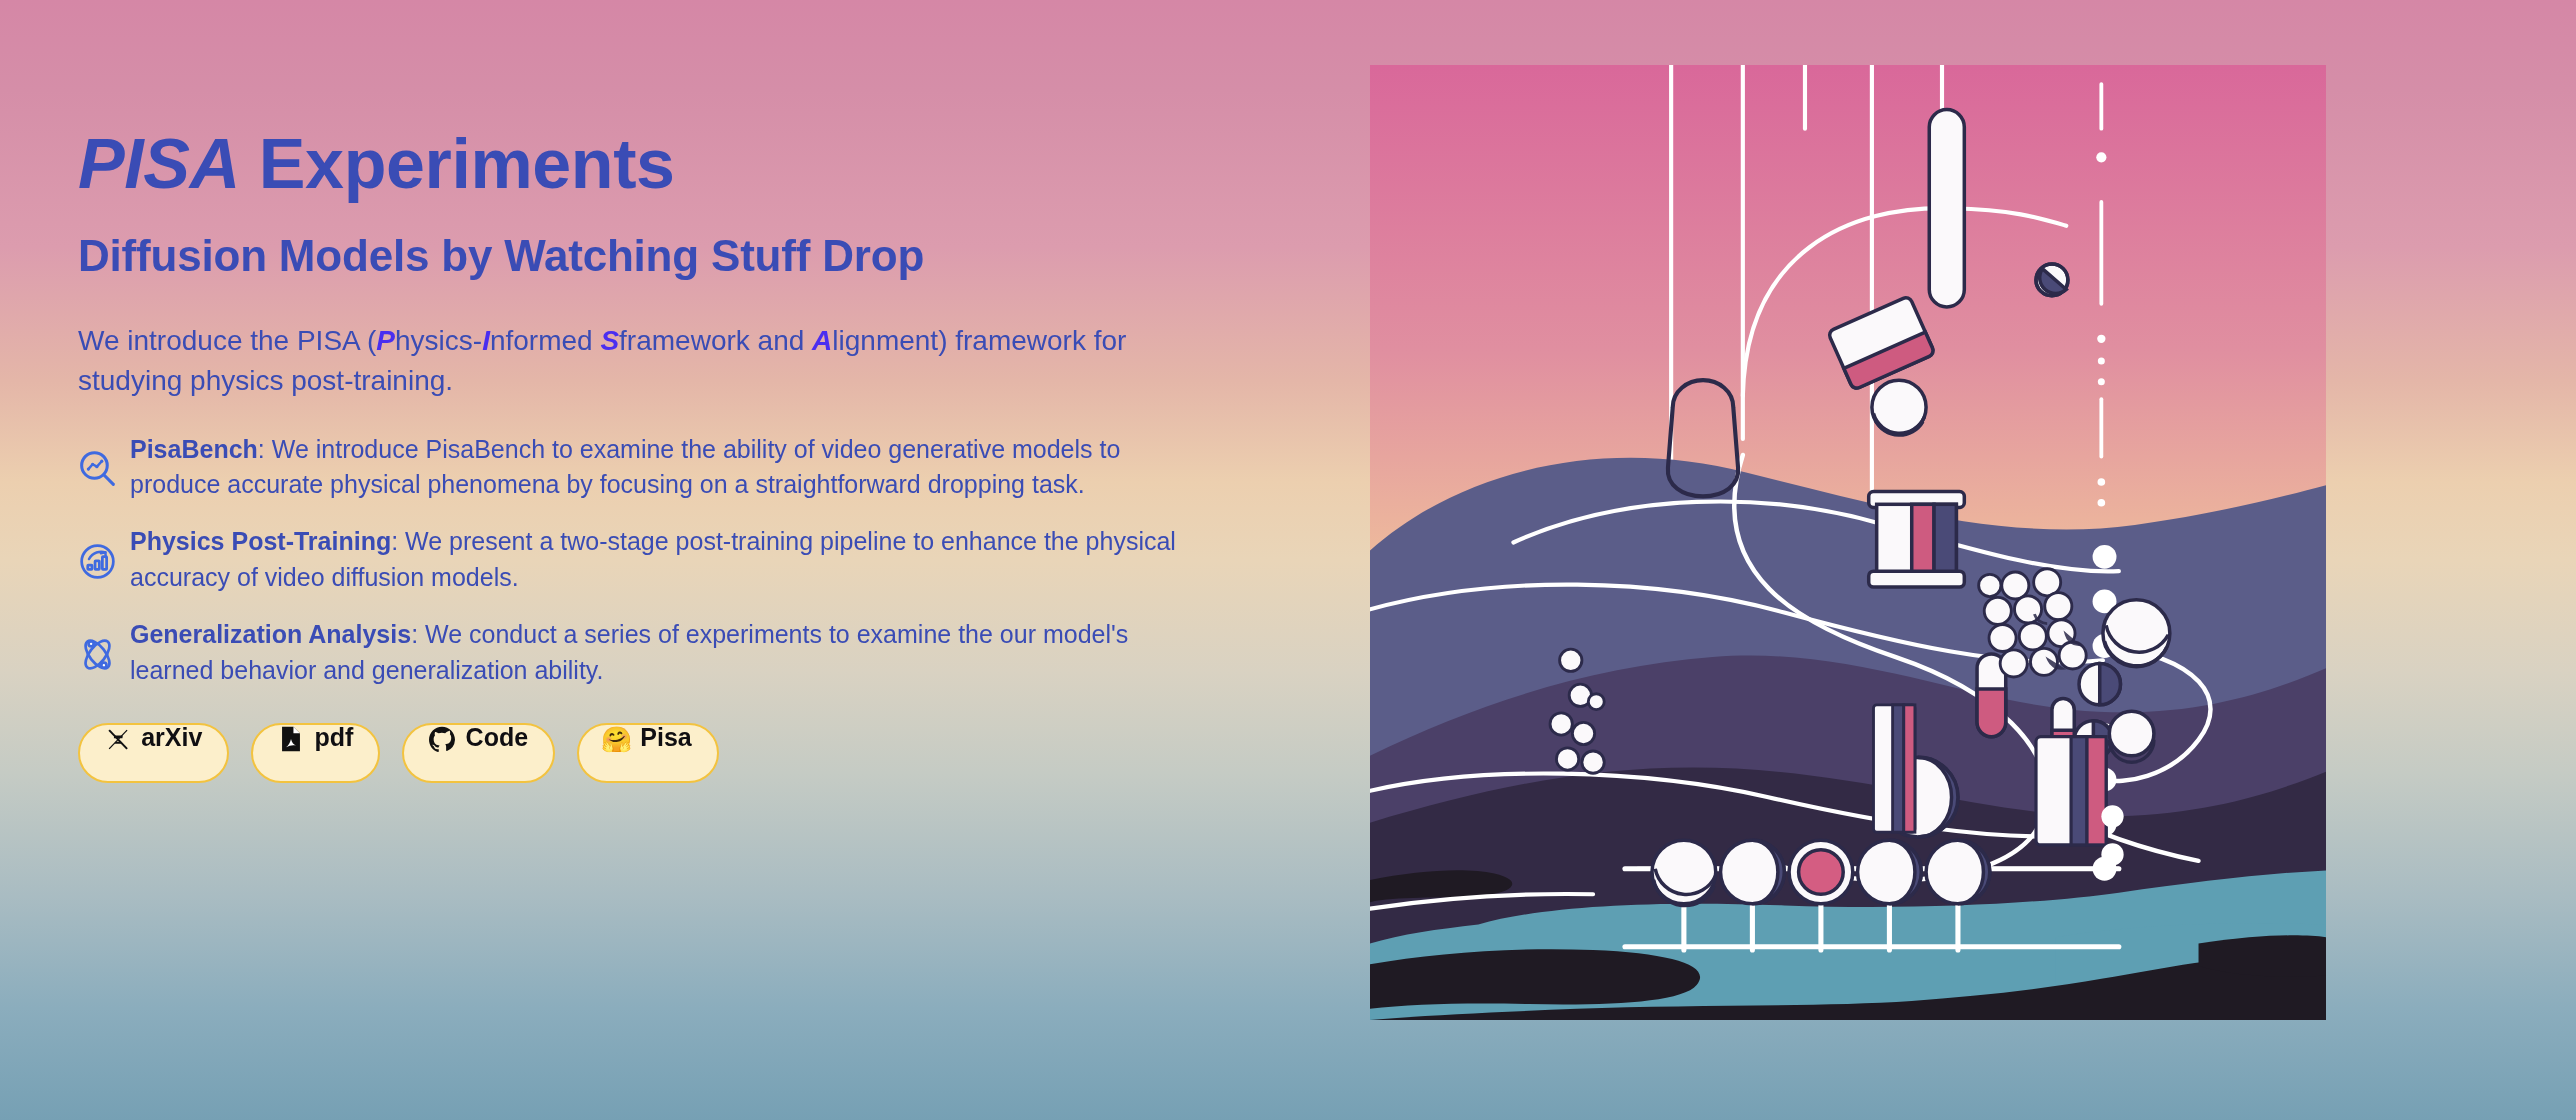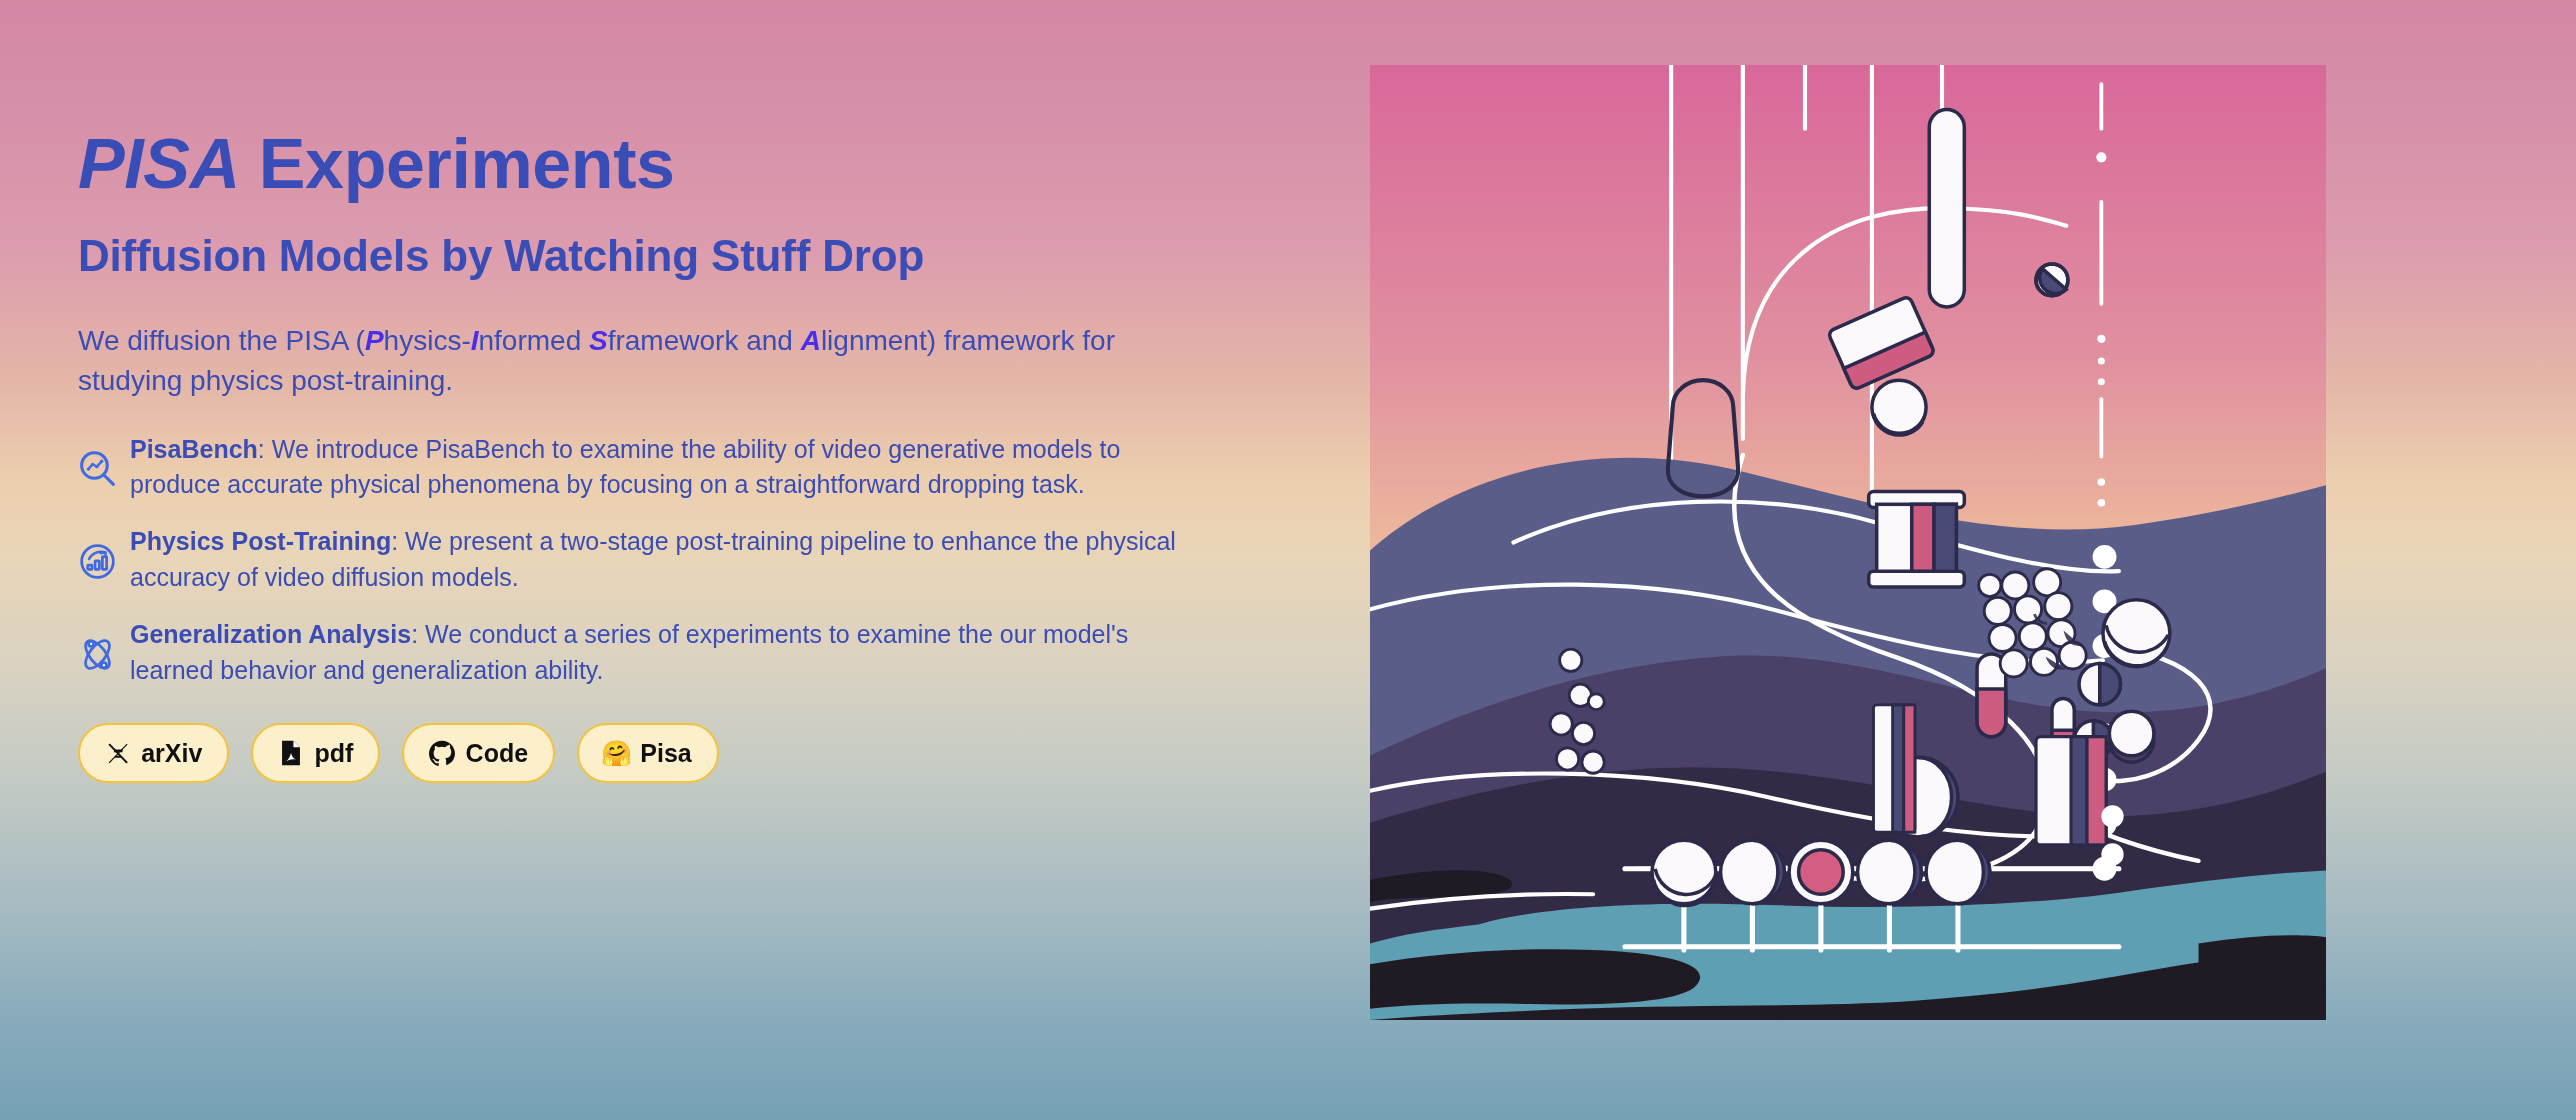--- a/index.html
+++ b/index.html
@@ -110,21 +110,21 @@
 
   
   .btn-row {
     margin-top: 35px;
     display: flex;
     gap: 22px;
   }
 
   .btn {
     display: inline-flex;
-    align-items: center;
+    align-items: flex-start;
     gap: 10.2px;
     height: 60px;
     padding: 0 25px;
     border-radius: 32px;
     background: #fcefcb;
     border: 2.9px solid #f3c33f;
     font-size: 25px;
     font-weight: 700;
     color: #100f12;
     cursor: pointer;
@@ -158,21 +158,21 @@
 <div class="hero">
 
   <div class="left-col">
 
     <h1 class="title"><span class="pisa-word">PISA</span><span> Experiments</span></h1>
 
     <h2 class="subtitle">
       <span class="line2">Diffusion Models by Watching Stuff Drop</span>
     </h2>
 
-    <p class="intro"><span>We diffusion the PISA (</span><b class="acr">P</b><span>hysics-</span><b class="acr">I</b><span>nformed </span><b class="acr">S</b><span>framework and </span><b class="acr">A</b><span>lignment) framework for studying physics post-training.</span></p>
+    <p class="intro"><span>We introduce the PISA (</span><b class="acr">P</b><span>hysics-</span><b class="acr">I</b><span>nformed </span><b class="acr">S</b><span>framework and </span><b class="acr">A</b><span>lignment) framework for studying physics post-training.</span></p>
 
     <div class="bullets">
 
       <div class="bullet">
         <span class="bullet-icon">
           <svg viewBox="0 0 64 64" fill="none" stroke="#3f6ae0" stroke-width="5" stroke-linecap="round" stroke-linejoin="round">
             <circle cx="27" cy="27" r="21"></circle>
             <path d="M42.5 42.5 L58 58"></path>
             <path d="M17 33 L24 25 L31 29 L39 20" stroke-width="4"></path>
             <circle cx="17" cy="33" r="2.6" fill="#3f6ae0" stroke="none"></circle>

